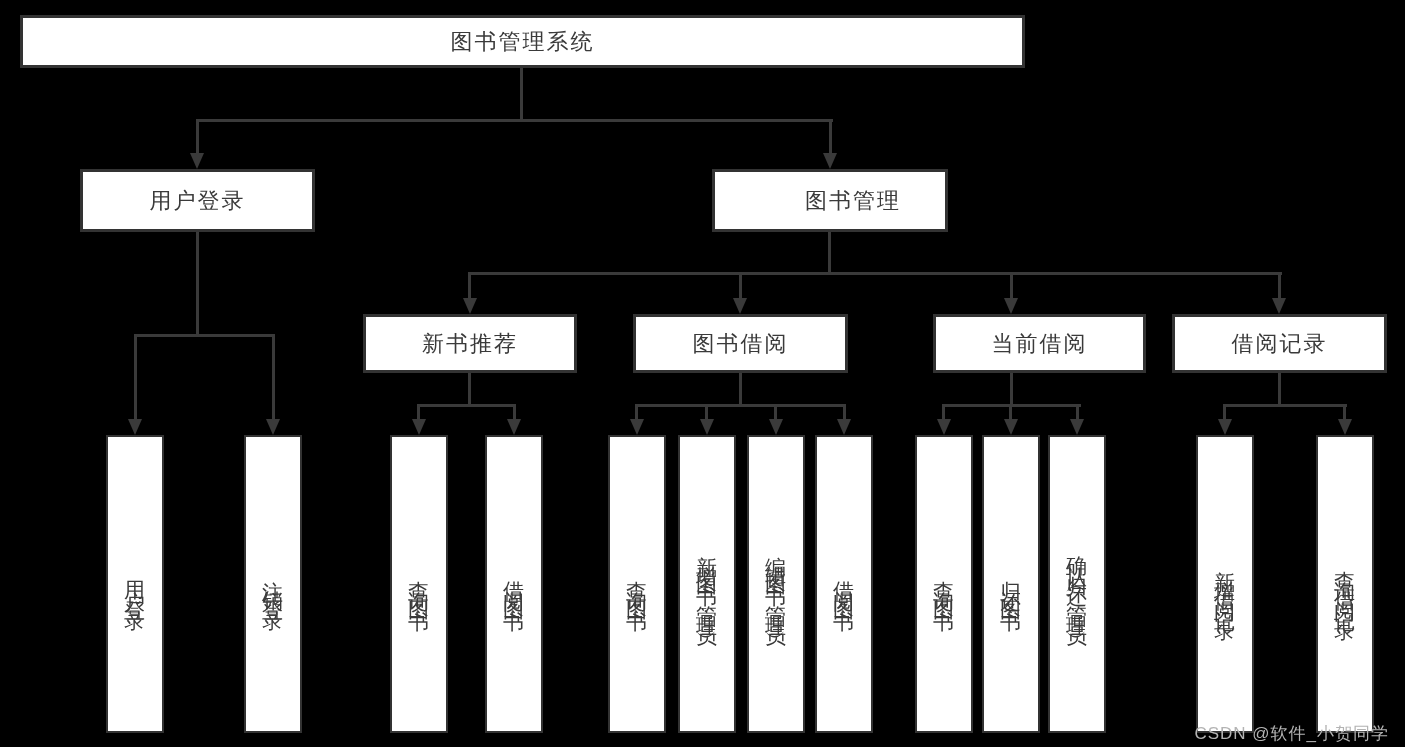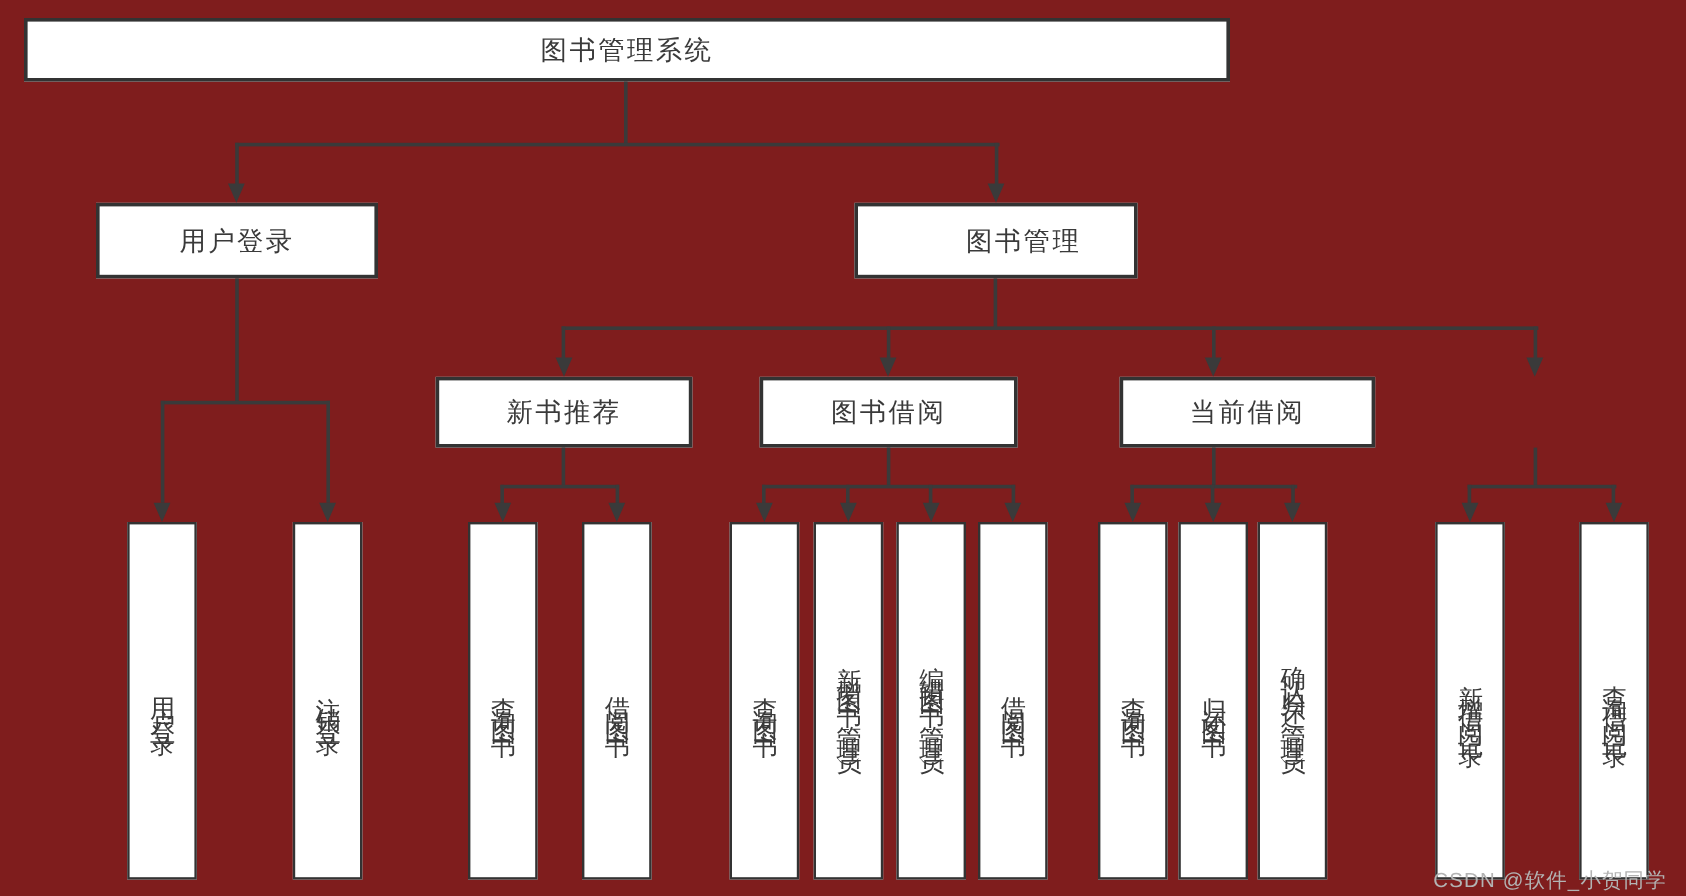--- a/index.html
+++ b/index.html
@@ -1,17 +1,17 @@
 <!DOCTYPE html>
 <html><head>
 <meta charset="utf-8">
 <style>
   html,body{margin:0;padding:0;background:#ffffff;}
   body{font-family:"Liberation Sans","DejaVu Sans",sans-serif;}
-  .canvas{position:relative;width:1405px;height:747px;background:#7f1d1d;overflow:hidden;}
+  .canvas{position:relative;width:1405px;height:747px;background:#000000;overflow:hidden;}
   .box{
     position:absolute;background:#ffffff;border:3px solid #333333;
     display:flex;align-items:center;justify-content:center;
     color:#3a3a3a;font-size:22px;letter-spacing:2px;box-sizing:border-box;
   }
   .vbox{
     position:absolute;background:#ffffff;border:2px solid #333333;
     width:58px;top:435px;height:298px;
     display:flex;align-items:center;justify-content:center;
     color:#3a3a3a;font-size:21px;box-sizing:border-box;
@@ -53,20 +53,23 @@
   </div>
 
   <div class="box" style="left:363px;top:314px;width:214px;height:59px;">
     <span>新书推荐</span>
   </div>
 
   <div class="box" style="left:905px;top:314px;width:213px;height:59px;margin-left:28px;">
     <span>当前借阅</span>
   </div>
 
+  <div class="box" style="left:1172px;top:314px;width:215px;height:59px;">
+    <span>借阅记录</span>
+  </div>
 
   <div class="vbox" style="left:106px;">
     <span>用户登录</span>
   </div>
   <div class="vbox" style="left:244px;">
     <span>注销登录</span>
   </div>
 
   <div class="vbox" style="left:390px;">
     <span>查询图书</span>

